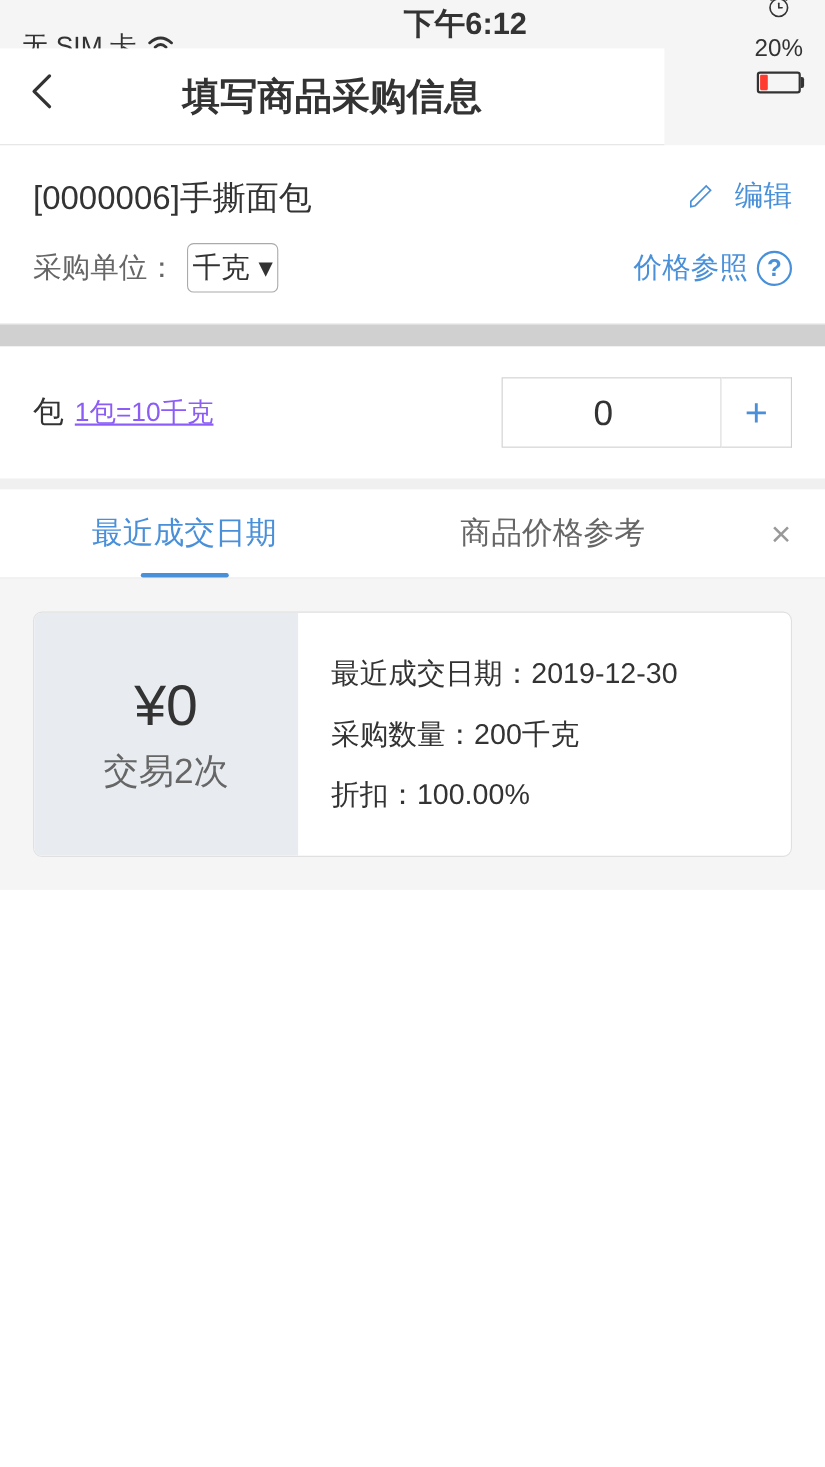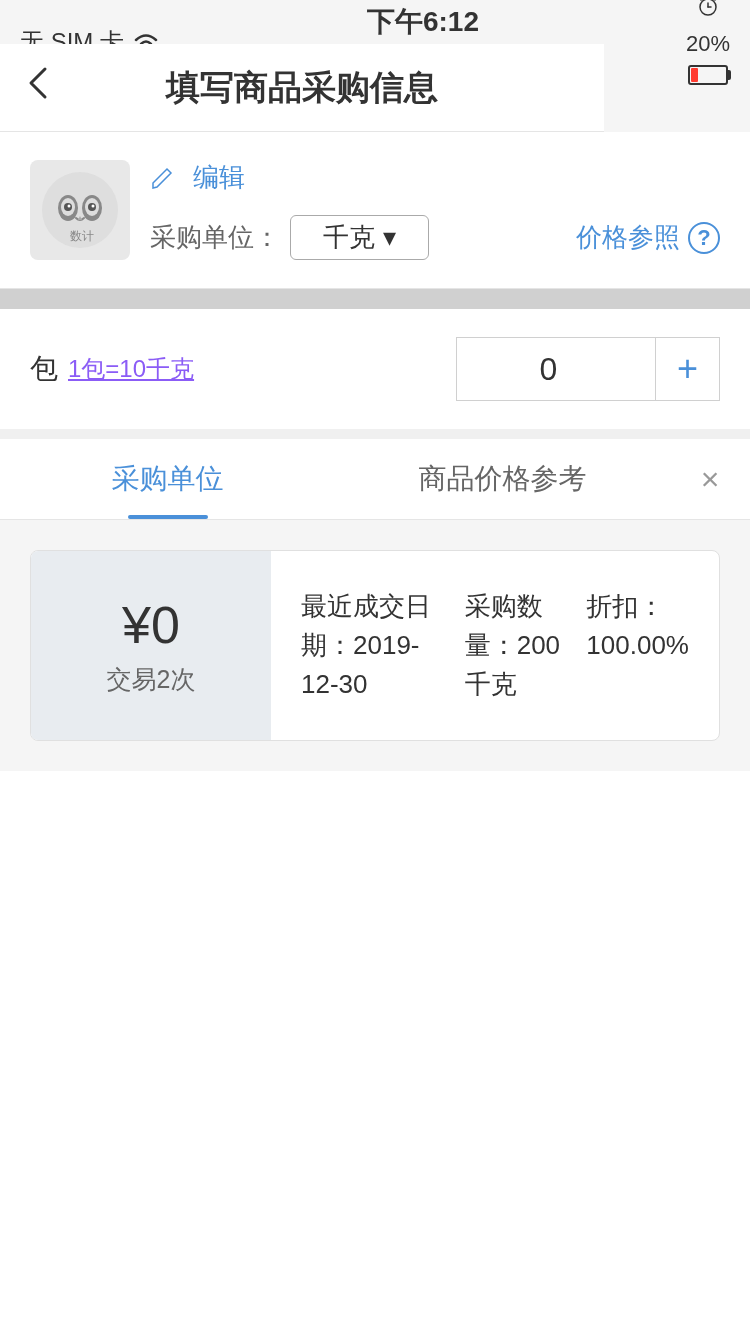--- a/index.html
+++ b/index.html
@@ -147,21 +147,21 @@
     .purchase-unit-left {
       display: flex;
       align-items: center;
       gap: 10px;
       font-size: 26px;
       color: #666;
     }
     .unit-badge {
       border: 1px solid #aaa;
       border-radius: 6px;
-      padding: 4px 32px;
+      padding: 4px 4px;
       font-size: 26px;
       color: #333;
       background: white;
       display: flex;
       align-items: center;
       gap: 8px;
     }
     .price-ref {
       display: flex;
       align-items: center;
@@ -305,29 +305,29 @@
       justify-content: center;
       padding: 40px 20px;
       flex-shrink: 0;
     }
     .history-price {
       font-size: 52px;
       font-weight: 500;
       color: #333;
     }
     .history-transactions {
-      font-size: 25px;
+      font-size: 32px;
       color: #666;
       margin-top: 8px;
     }
     .history-right {
       flex: 1;
       padding: 36px 30px;
       display: flex;
-      flex-direction: row;
+      flex-direction: column;
       justify-content: center;
       gap: 16px;
     }
     .detail-row {
       font-size: 26px;
       color: #333;
       line-height: 1.5;
     }
 
     
@@ -380,39 +380,23 @@
   <div class="nav-back">
     <svg width="20" height="34" viewBox="0 0 20 34" fill="none">
       <path d="M17 3 L3 17 L17 31" stroke="#333" stroke-width="3" stroke-linecap="round" stroke-linejoin="round" fill="none"></path>
     </svg>
   </div>
   <span class="nav-title">填写商品采购信息</span>
 </div>
 
 <div class="product-card">
   <div class="product-row">
-    <div class="product-image">
-
-      <svg width="80" height="80" viewBox="0 0 80 80" fill="none">
-        <circle cx="40" cy="40" r="38" fill="#c8c8c8" opacity="0.3"></circle>
-        <ellipse cx="28" cy="38" rx="10" ry="13" fill="#888"></ellipse>
-        <ellipse cx="52" cy="38" rx="10" ry="13" fill="#888"></ellipse>
-        <ellipse cx="28" cy="37" rx="7" ry="9" fill="#ddd"></ellipse>
-        <ellipse cx="52" cy="37" rx="7" ry="9" fill="#ddd"></ellipse>
-        <circle cx="28" cy="37" r="4" fill="#555"></circle>
-        <circle cx="52" cy="37" r="4" fill="#555"></circle>
-        <circle cx="29" cy="36" r="1.5" fill="white"></circle>
-        <circle cx="53" cy="36" r="1.5" fill="white"></circle>
-        <path d="M36 48 Q40 52 44 48" stroke="#888" stroke-width="2" fill="none" stroke-linecap="round"></path>
-        <polygon points="40,46 38,50 42,50" fill="#aaa"></polygon>
-        <text x="30" y="70" font-size="12" fill="#888" font-family="sans-serif">数计</text>
-      </svg>
-    </div>
     <div class="product-info">
       <div class="product-header">
+        <span class="product-name">[0000006]手撕面包</span>
         <div class="edit-btn">
           <svg width="24" height="24" viewBox="0 0 24 24" fill="none">
             <path d="M3 17L17 3L21 7L7 21L3 22L3 17Z" stroke="#4a90d9" stroke-width="1.5" fill="none"></path>
           </svg>
           <span>编辑</span>
         </div>
       </div>
       <div class="purchase-unit-row">
         <div class="purchase-unit-left">
           <span>采购单位：</span>
@@ -443,21 +427,21 @@
     <input class="qty-input" type="number" value="0" style="">
     <div class="qty-plus">
       <span>+</span>
     </div>
   </div>
 </div>
 
 <div class="tabs-container">
   <div class="tabs-row">
     <div class="tab-item active">
-      <span>采购单位</span>
+      <span>最近成交日期</span>
     </div>
     <div class="tab-item">
       <span>商品价格参考</span>
     </div>
     <div class="tab-close">
       <span>×</span>
     </div>
   </div>
 </div>
 

